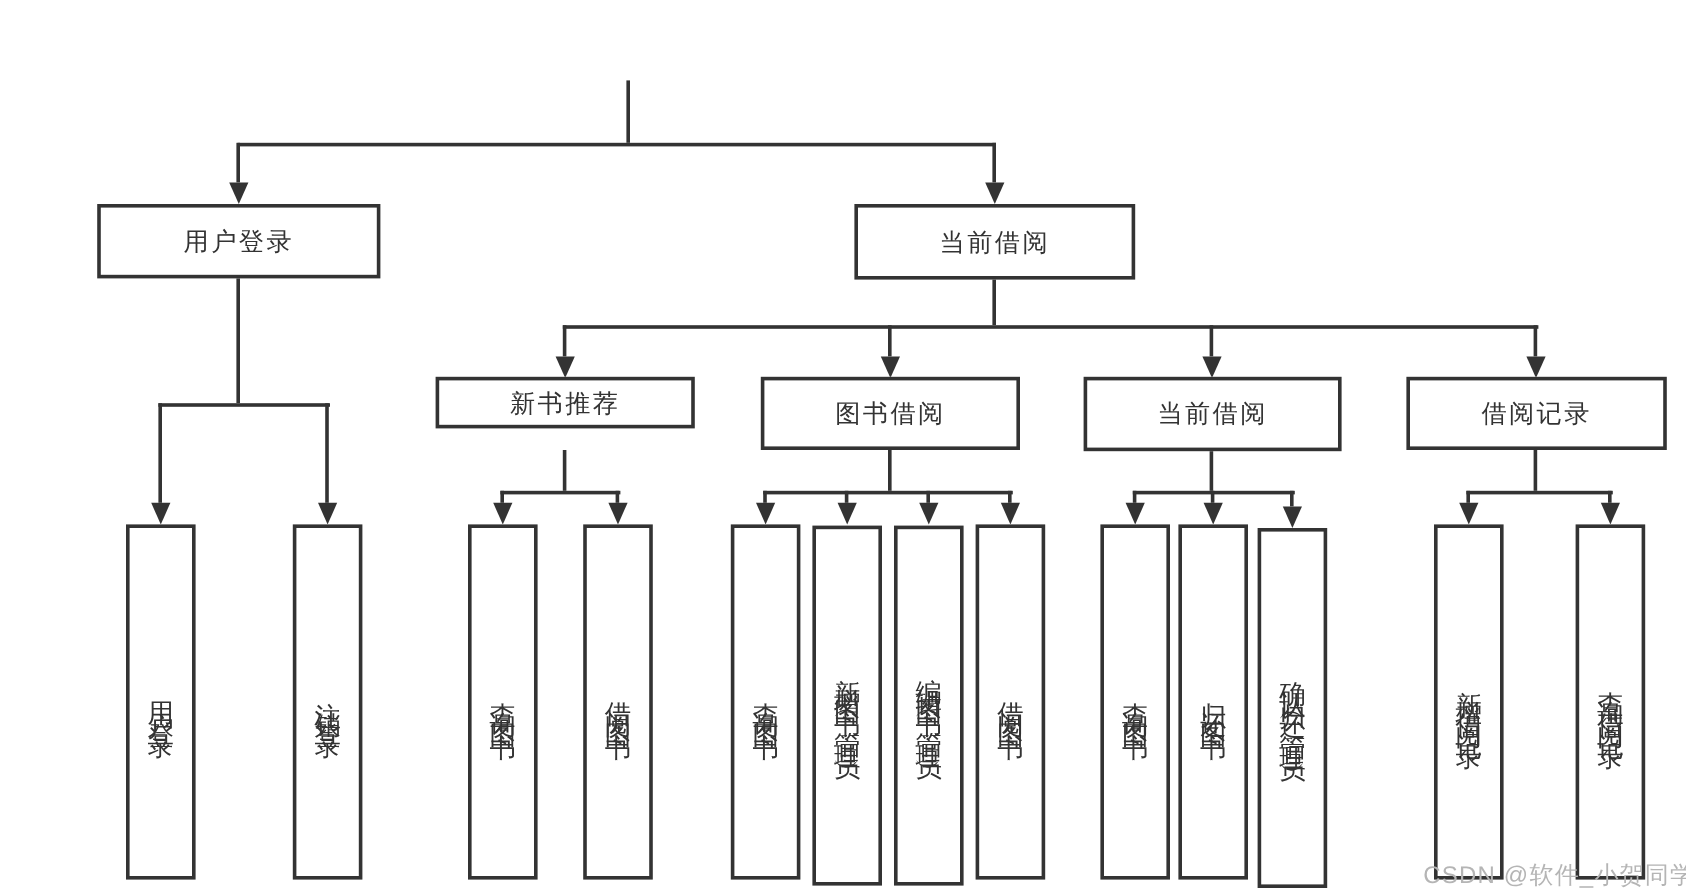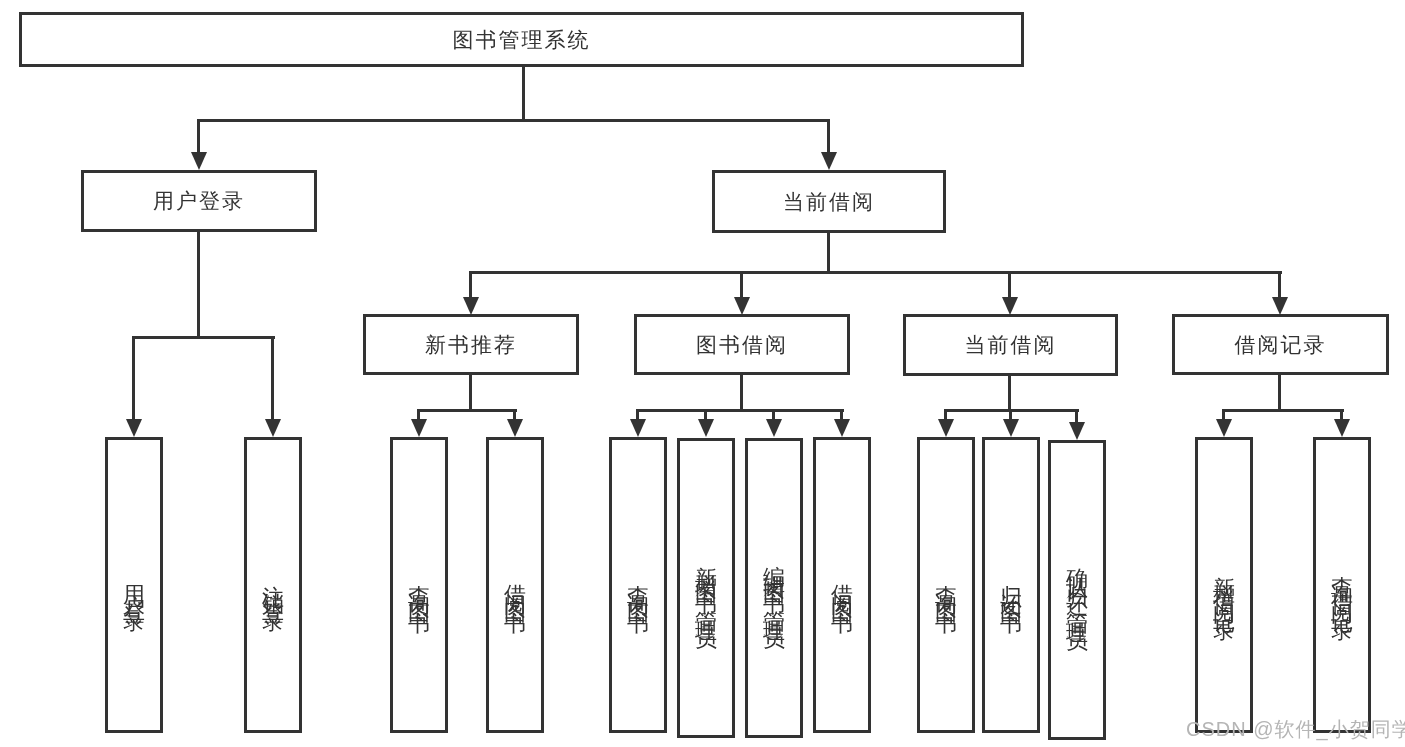--- a/index.html
+++ b/index.html
@@ -33,23 +33,20 @@
   .watermark{
     position:absolute;left:1186px;top:716px;z-index:5;
     font-size:20px;letter-spacing:1px;color:var(--wm);white-space:nowrap;
   }
 </style>
 </head>
 <body>
 
 <div class="stage">
 
-  <div class="box" style="left:19px;top:12px;width:1005px;height:55px">
-    <span>图书管理系统</span>
-  </div>
 
   <div class="v" style="left:522px;top:67px;height:52px"></div>
   <div class="h" style="left:198px;top:119px;width:632px"></div>
   <div class="v" style="left:197px;top:119px;height:33px"></div>
   <div class="a" style="left:191px;top:152px"></div>
   <div class="v" style="left:827px;top:119px;height:33px"></div>
   <div class="a" style="left:821px;top:152px"></div>
 
   <div class="box" style="left:81px;top:170px;width:236px;height:62px">
     <span>用户登录</span>
@@ -69,21 +66,21 @@
   <div class="h" style="left:469px;top:271px;width:813px"></div>
   <div class="v" style="left:469px;top:271px;height:26px"></div>
   <div class="a" style="left:463px;top:297px"></div>
   <div class="v" style="left:740px;top:271px;height:26px"></div>
   <div class="a" style="left:734px;top:297px"></div>
   <div class="v" style="left:1008px;top:271px;height:26px"></div>
   <div class="a" style="left:1002px;top:297px"></div>
   <div class="v" style="left:1278px;top:271px;height:26px"></div>
   <div class="a" style="left:1272px;top:297px"></div>
 
-  <div class="box" style="left:363px;top:314px;width:216px;height:61px">
+  <div class="box" style="left:363px;top:314px;width:216px;height:43px">
     <span>新书推荐</span>
   </div>
   <div class="box" style="left:903px;top:314px;width:215px;height:62px">
     <span>当前借阅</span>
   </div>
   <div class="box" style="left:634px;top:314px;width:216px;height:61px">
     <span>图书借阅</span>
   </div>
   <div class="box" style="left:1172px;top:314px;width:217px;height:61px">
     <span>借阅记录</span>

